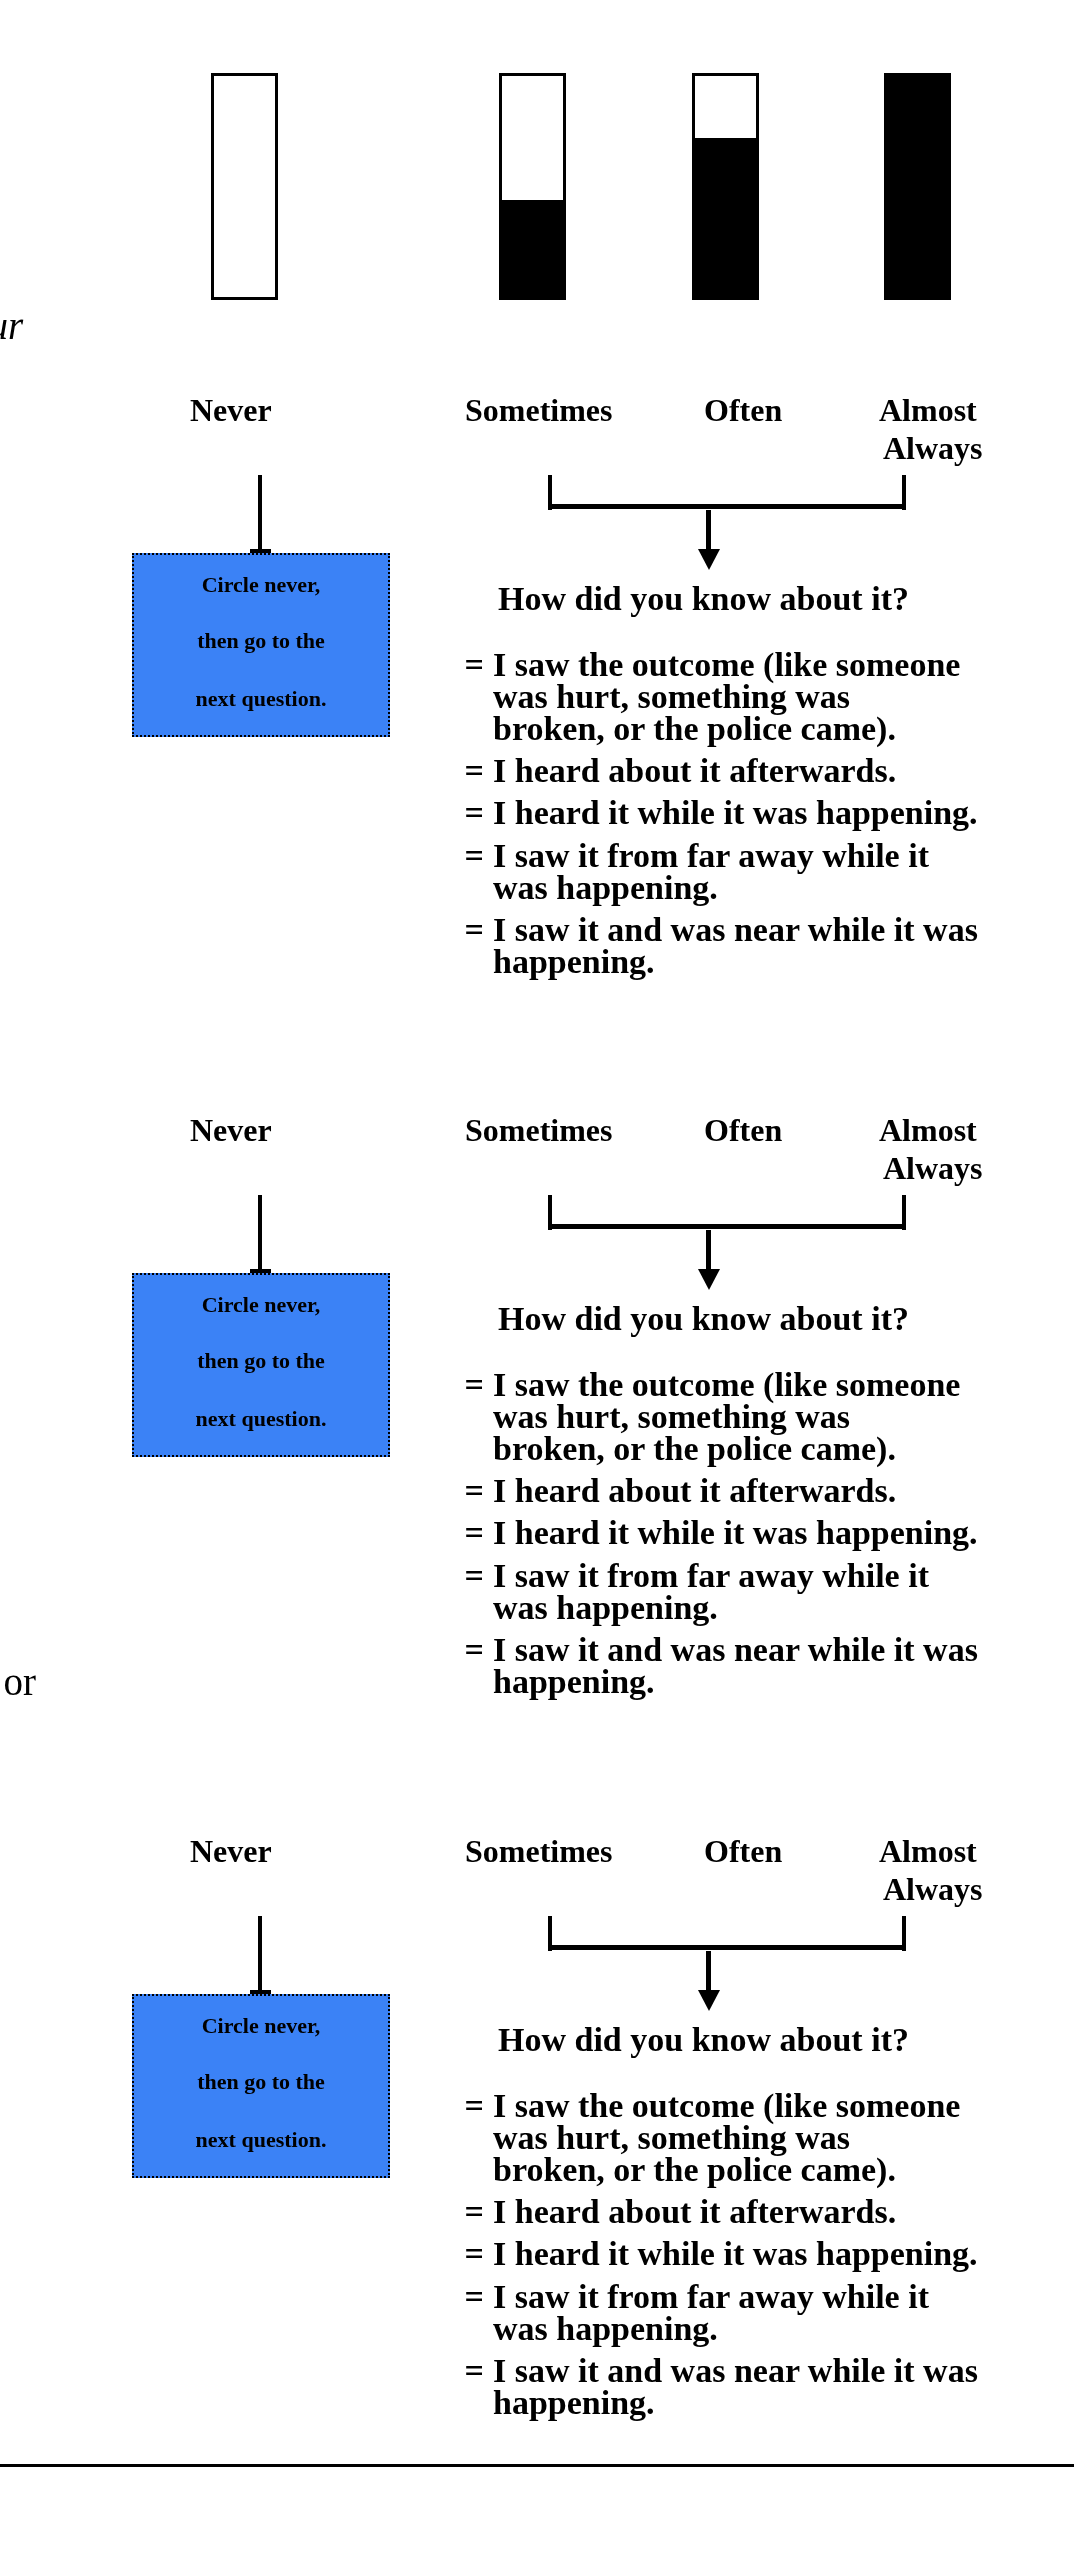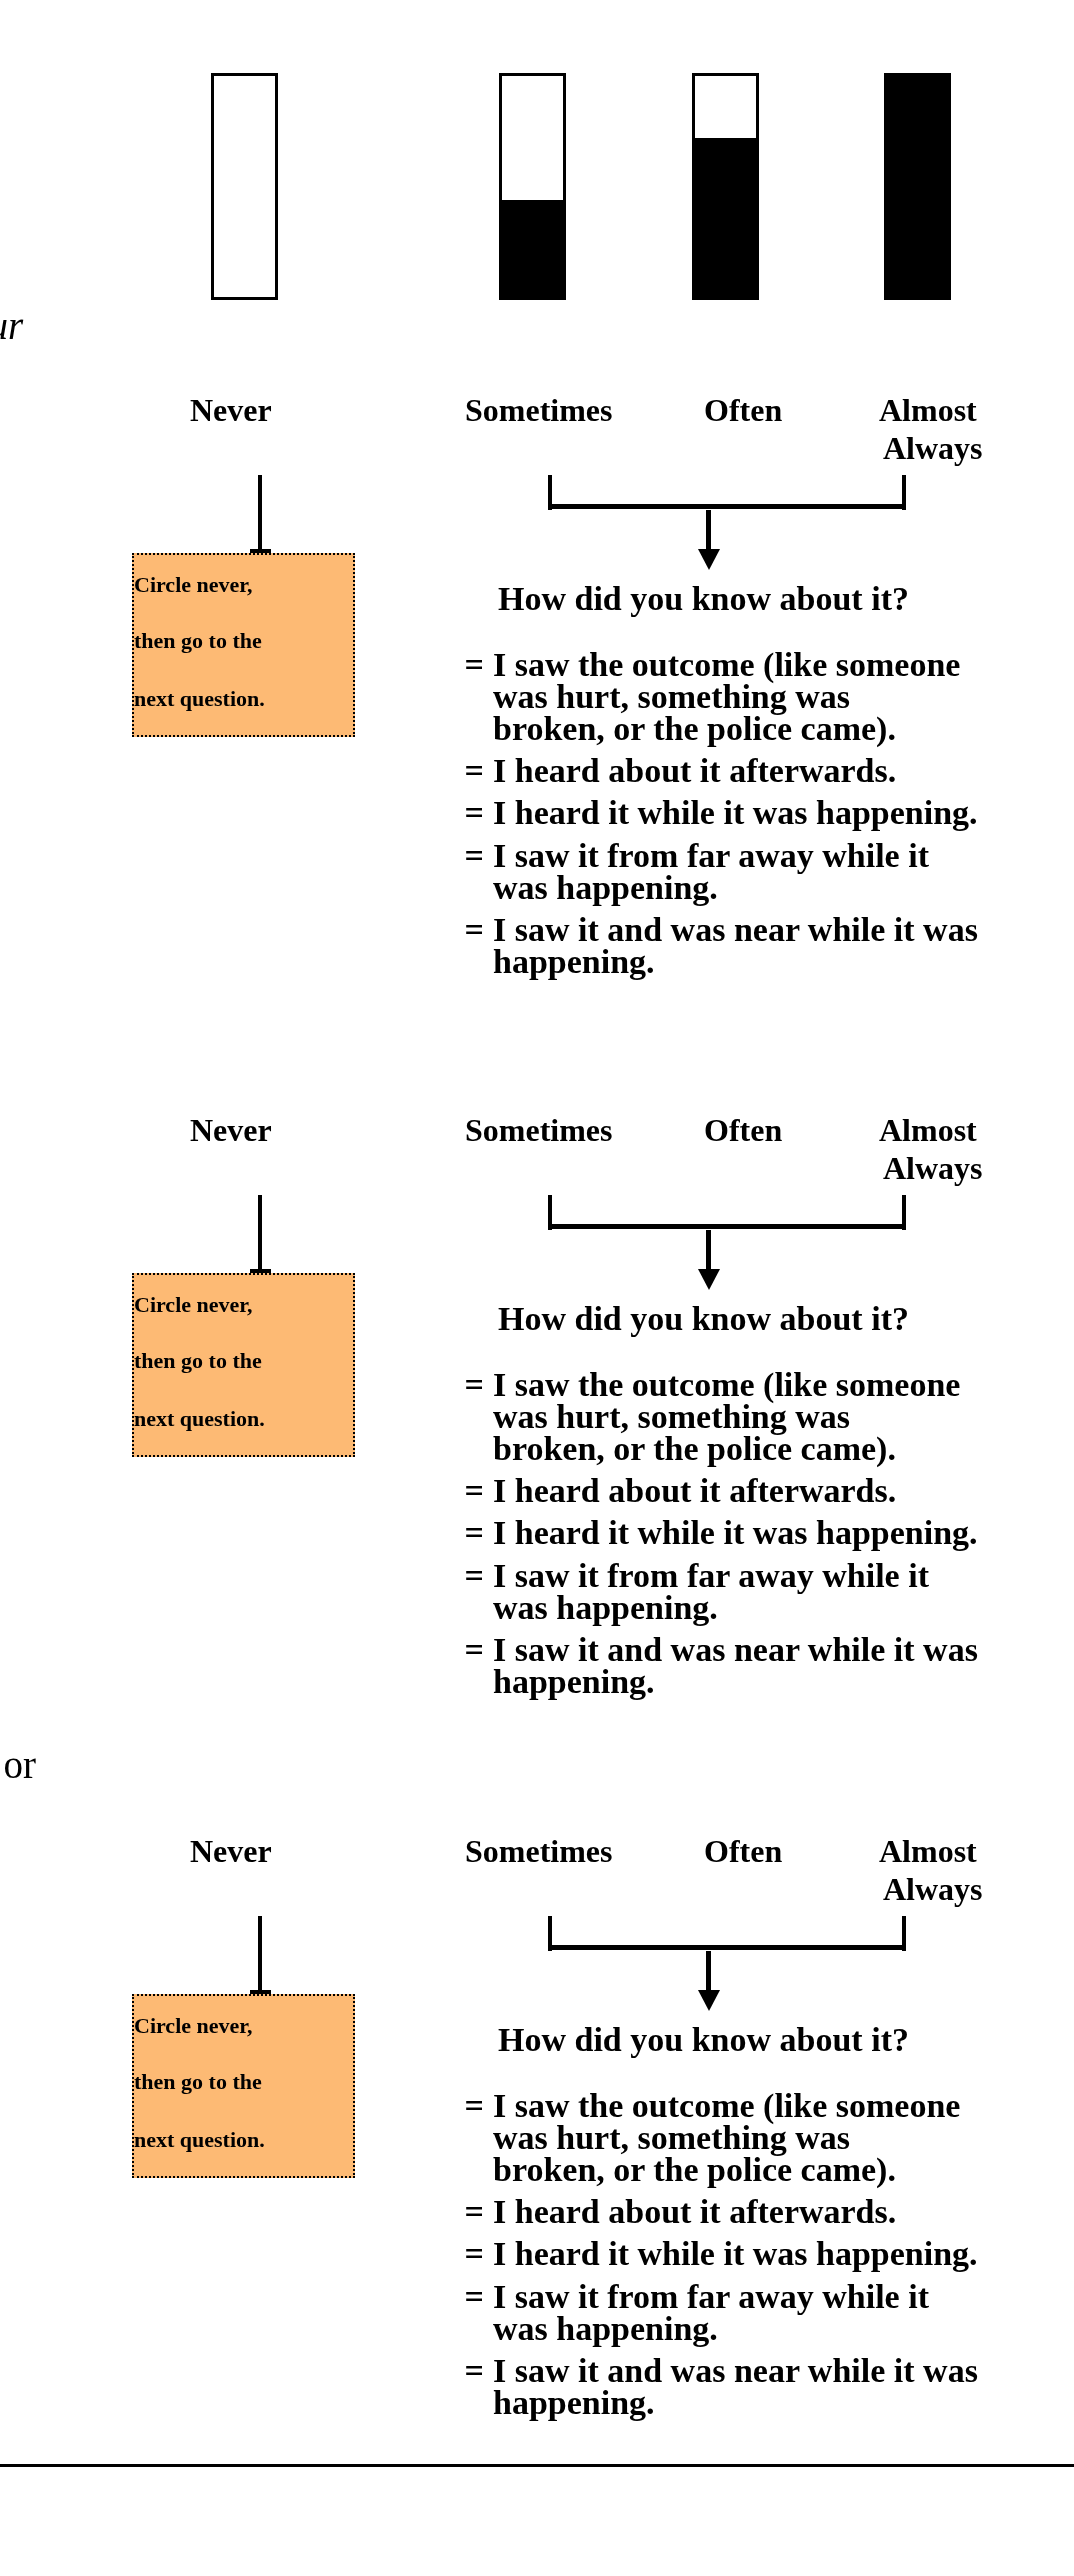--- a/index.html
+++ b/index.html
@@ -11,23 +11,23 @@
   .margin-text { position: absolute; font-size: 39px; line-height: 1; white-space: nowrap; }
   .margin-text.italic { font-style: italic; }
 
   .block { position: absolute; left: 0; width: 1074px; height: 683px; }
   .lbl { position: absolute; font-weight: bold; font-size: 32px; line-height: 38px; white-space: nowrap; }
   .vline { position: absolute; background: #000; }
   .cap { position: absolute; background: #000; }
   .arrowhead { position: absolute; width: 0; height: 0;
                border-left: 11px solid transparent; border-right: 11px solid transparent;
                border-top: 21.3px solid #000; }
-  .note-box { position: absolute; left: 132px; top: 137px; width: 223px; height: 184px;
-              box-sizing: border-box; background: #fdba74; border: 2.6px dotted #000;
-              text-align: left; }
+  .note-box { position: absolute; left: 132px; top: 137px; width: 258px; height: 184px;
+              box-sizing: border-box; background: #3b82f6; border: 2.6px dotted #000;
+              text-align: center; }
   .note-line { position: absolute; left: 0; right: 0; font-weight: bold; font-size: 22px;
                line-height: 25.6px; white-space: nowrap; }
   .heading { position: absolute; left: 498px; top: 159px; font-weight: bold; font-size: 34px;
              line-height: 39px; white-space: nowrap; }
   .opts { position: absolute; left: 461px; top: 229px; width: 598px; list-style: none; margin: 0; padding: 0; }
   .opt { position: relative; padding-left: 32px; font-weight: bold; font-size: 34px;
          line-height: 32px; margin-bottom: 10.2px; }
   .opt .eq { position: absolute; left: 3.4px; top: 0; }
   .opt .line { display: block; white-space: nowrap; }
   .rule { position: absolute; left: 0; top: 2464px; width: 1074px; height: 2.6px; background: #000; }
@@ -42,21 +42,21 @@
   <div class="fill" style="height: 44%;"></div>
 </div>
 <div class="bar" style="left:692px;">
   <div class="fill" style="height: 72%;"></div>
 </div>
 <div class="bar" style="left:884px;">
   <div class="fill" style="height: 100%;"></div>
 </div>
 
 <div class="margin-text italic" style="left:-31px; top:306px;">our</div>
-<div class="margin-text" style="left:3.4px; top:1745px;">or</div>
+<div class="margin-text" style="left:3.4px; top:1662px;">or</div>
 
 <div class="block" style="top:449px;">
 
   <div class="lbl" style="left:190px; top:-58px;">Never</div>
   <div class="lbl" style="left:465px; top:-58px;">Sometimes</div>
   <div class="lbl" style="left:704px; top:-58px;">Often</div>
   <div class="lbl" style="left:879px; top:-58px;">Almost</div>
   <div class="lbl" style="left:883px; top:-20.5px;">Always</div>
 
   <div class="vline" style="left:258px; top:25.6px; width:4.3px; height:78px;"></div>

